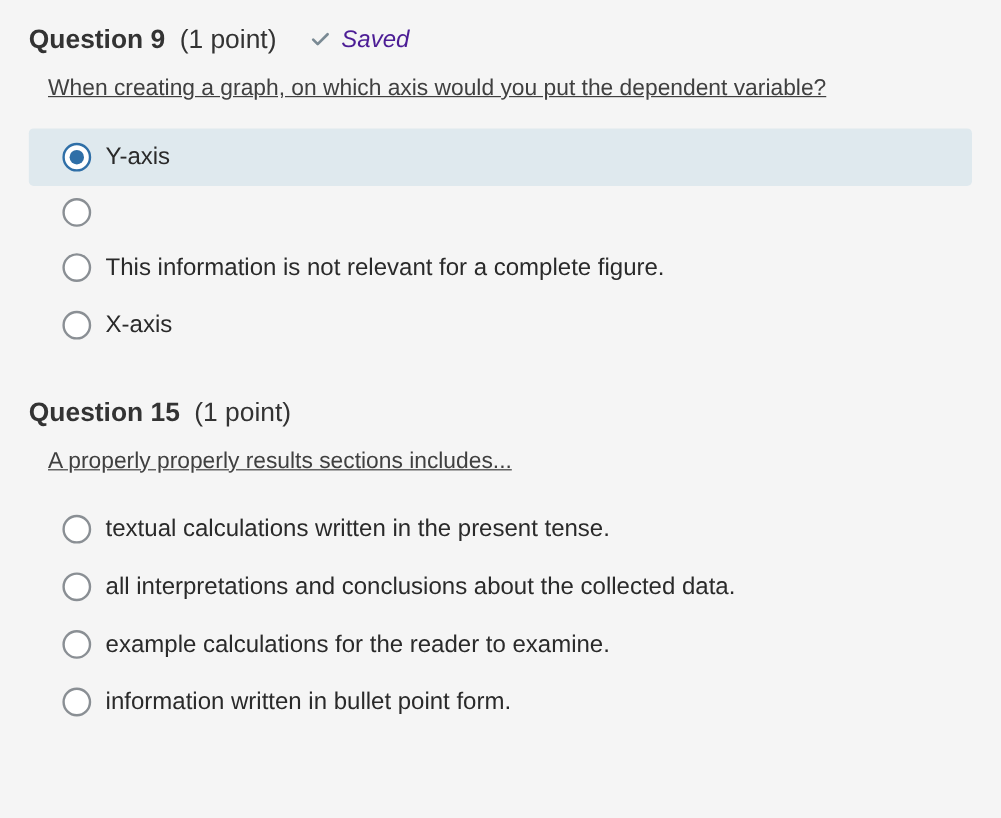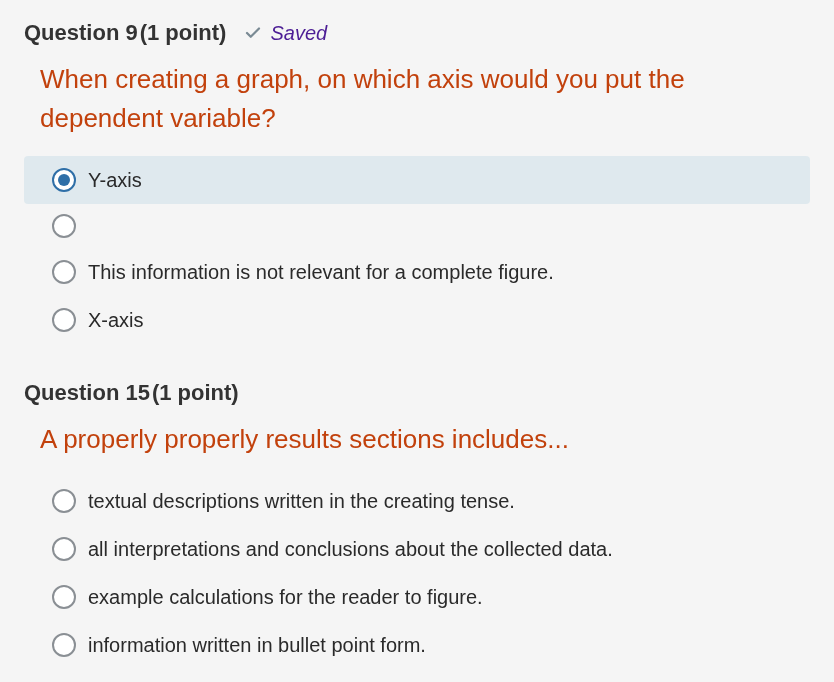--- a/index.html
+++ b/index.html
@@ -18,47 +18,48 @@
     }
     .question-block {
       margin-bottom: 36px;
     }
     .question-header {
       font-size: 22px;
       color: #333;
       margin-bottom: 14px;
       display: flex;
       align-items: center;
-      gap: 2px;
+      gap: 12px;
       flex-wrap: wrap;
     }
     .question-label {
       font-weight: 700;
     }
     .question-points {
-      font-weight: 700;
+      font-weight: 400;
     }
     .saved-indicator {
       display: inline-flex;
       align-items: center;
       gap: 8px;
       margin-left: 16px;
       color: #4c1d95;
       font-style: italic;
       font-size: 20px;
     }
     .saved-indicator svg {
       width: 18px;
       height: 18px;
     }
     .question-prompt {
-      font-size: 26px;
-      color: #c2410c;
+      font-size: 19px;
+      color: #404040;
       margin: 0 0 18px 16px;
       line-height: 1.5;
+      text-decoration: underline;
     }
     .options {
       display: flex;
       flex-direction: column;
     }
     .option-row {
       display: flex;
       align-items: center;
       gap: 12px;
       padding: 10px 18px 10px 28px;
@@ -135,28 +136,28 @@
 
 <div class="question-block">
   <div class="question-header">
     <span class="question-label">Question 15</span>
     <span class="question-points">(1 point)</span>
   </div>
   <div class="question-prompt">A properly properly results sections includes...</div>
   <div class="options">
     <div class="option-row">
       <span class="radio"></span>
-      <span class="option-label">textual descriptions written in the creating tense.</span>
+      <span class="option-label">textual calculations written in the present tense.</span>
     </div>
     <div class="option-row">
       <span class="radio"></span>
       <span class="option-label">all interpretations and conclusions about the collected data.</span>
     </div>
     <div class="option-row">
       <span class="radio"></span>
-      <span class="option-label">example calculations for the reader to figure.</span>
+      <span class="option-label">example calculations for the reader to examine.</span>
     </div>
     <div class="option-row">
       <span class="radio"></span>
       <span class="option-label">information written in bullet point form.</span>
     </div>
   </div>
 </div>
 
 </body></html>

